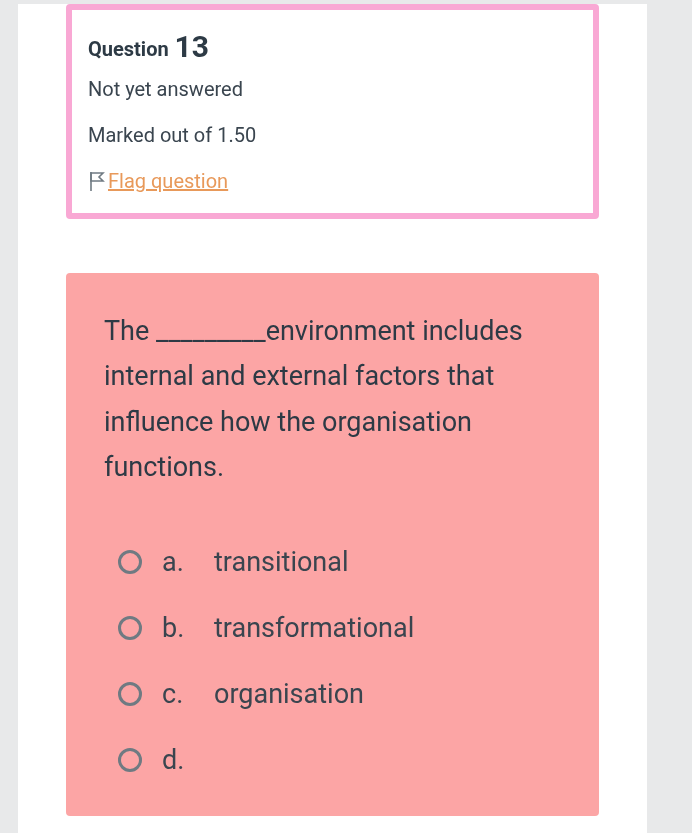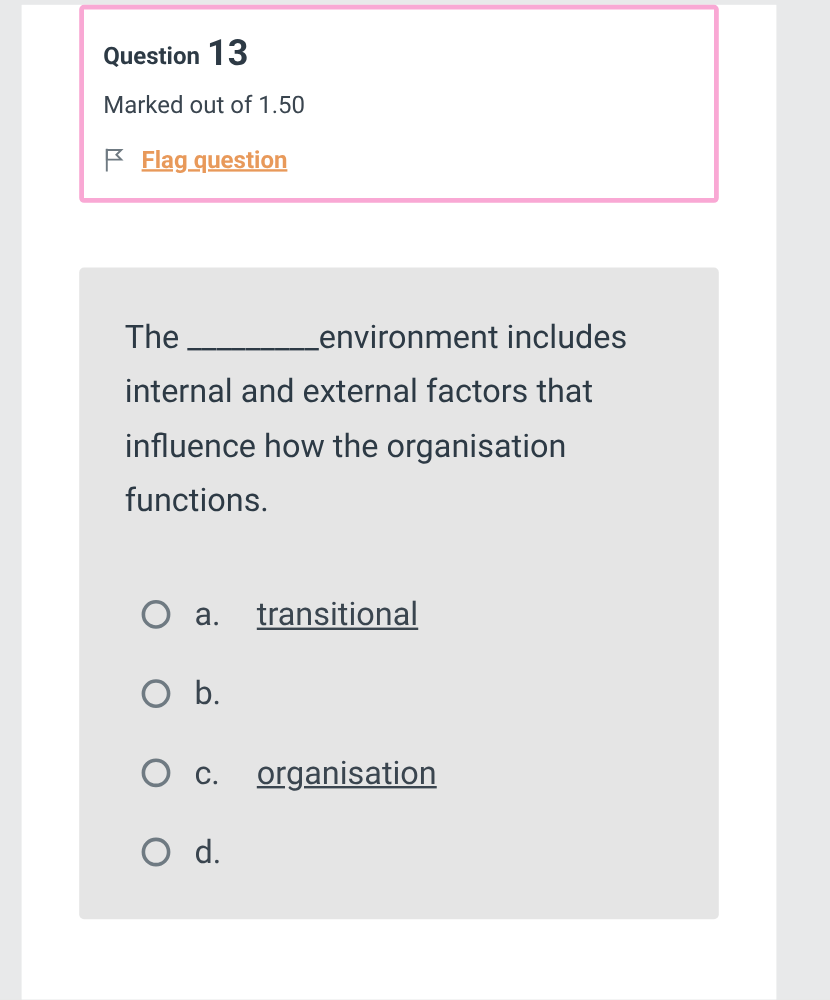--- a/index.html
+++ b/index.html
@@ -14,21 +14,21 @@
       height: 833px;
       overflow: hidden;
     }
     .page-wrap {
       background: #ffffff;
       margin: 0 45px 0 18px;
       height: 100%;
       padding: 0 48px 0 48px;
     }
     .info-card {
-      border: 4px solid #f9a8d4;
+      border: 6px solid #f9a8d4;
       border-radius: 4px;
       padding: 18px 16px 20px 16px;
       margin-top: 4px;
     }
     .qnum-line {
       margin-bottom: 14px;
     }
     .qnum-label {
       font-size: 20px;
       font-weight: 700;
@@ -48,36 +48,35 @@
       margin-bottom: 22px;
     }
     .marks-line {
       font-size: 20px;
       color: #3a454f;
       margin-bottom: 22px;
     }
     .flag-line {
       display: flex;
       align-items: center;
-      gap: 14px;
-      font-weight: bold;
+      gap: 2px;
     }
     .flag-icon {
       width: 18px;
       height: 22px;
       flex-shrink: 0;
     }
     .flag-link {
       color: #e8995a;
       font-size: 20px;
       text-decoration: underline;
       cursor: pointer;
     }
     .question-card {
-      background: #e5e5e5;
+      background: #fca5a5;
       border-radius: 4px;
       margin-top: 54px;
       padding: 36px 38px 40px 38px;
     }
     .question-text {
       font-size: 27px;
       color: #2d3a45;
       line-height: 1.68;
       margin-bottom: 56px;
     }
@@ -102,33 +101,33 @@
       cursor: pointer;
     }
     .answer-letter {
       font-size: 27px;
       color: #3a454f;
       width: 32px;
     }
     .answer-text {
       font-size: 27px;
       color: #3a454f;
-      text-decoration: underline;
     }
   </style>
 </head>
 <body>
 
 <div class="page-wrap">
 
   <div class="info-card">
     <div class="qnum-line">
       <span class="qnum-label">Question</span>
       <span class="qnum-value">13</span>
     </div>
+    <div class="status-line">Not yet answered</div>
     <div class="marks-line">Marked out of 1.50</div>
     <div class="flag-line">
       <span class="flag-icon">
         <svg viewBox="0 0 18 22" width="18" height="22">
           <path d="M 3 2 L 3 21" stroke="#6f7a82" stroke-width="1.6" fill="none"></path>
           <path d="M 3 3 L 15 3 L 11 7 L 15 11 L 3 11 Z" stroke="#6f7a82" stroke-width="1.6" fill="none"></path>
         </svg>
       </span>
       <span class="flag-link">Flag question</span>
     </div>
@@ -139,20 +138,21 @@
 
     <div class="answers">
       <div class="answer-row">
         <div class="radio"></div>
         <span class="answer-letter">a.</span>
         <span class="answer-text">transitional</span>
       </div>
       <div class="answer-row">
         <div class="radio"></div>
         <span class="answer-letter">b.</span>
+        <span class="answer-text">transformational</span>
       </div>
       <div class="answer-row">
         <div class="radio"></div>
         <span class="answer-letter">c.</span>
         <span class="answer-text">organisation</span>
       </div>
       <div class="answer-row">
         <div class="radio"></div>
         <span class="answer-letter">d.</span>
       </div>

